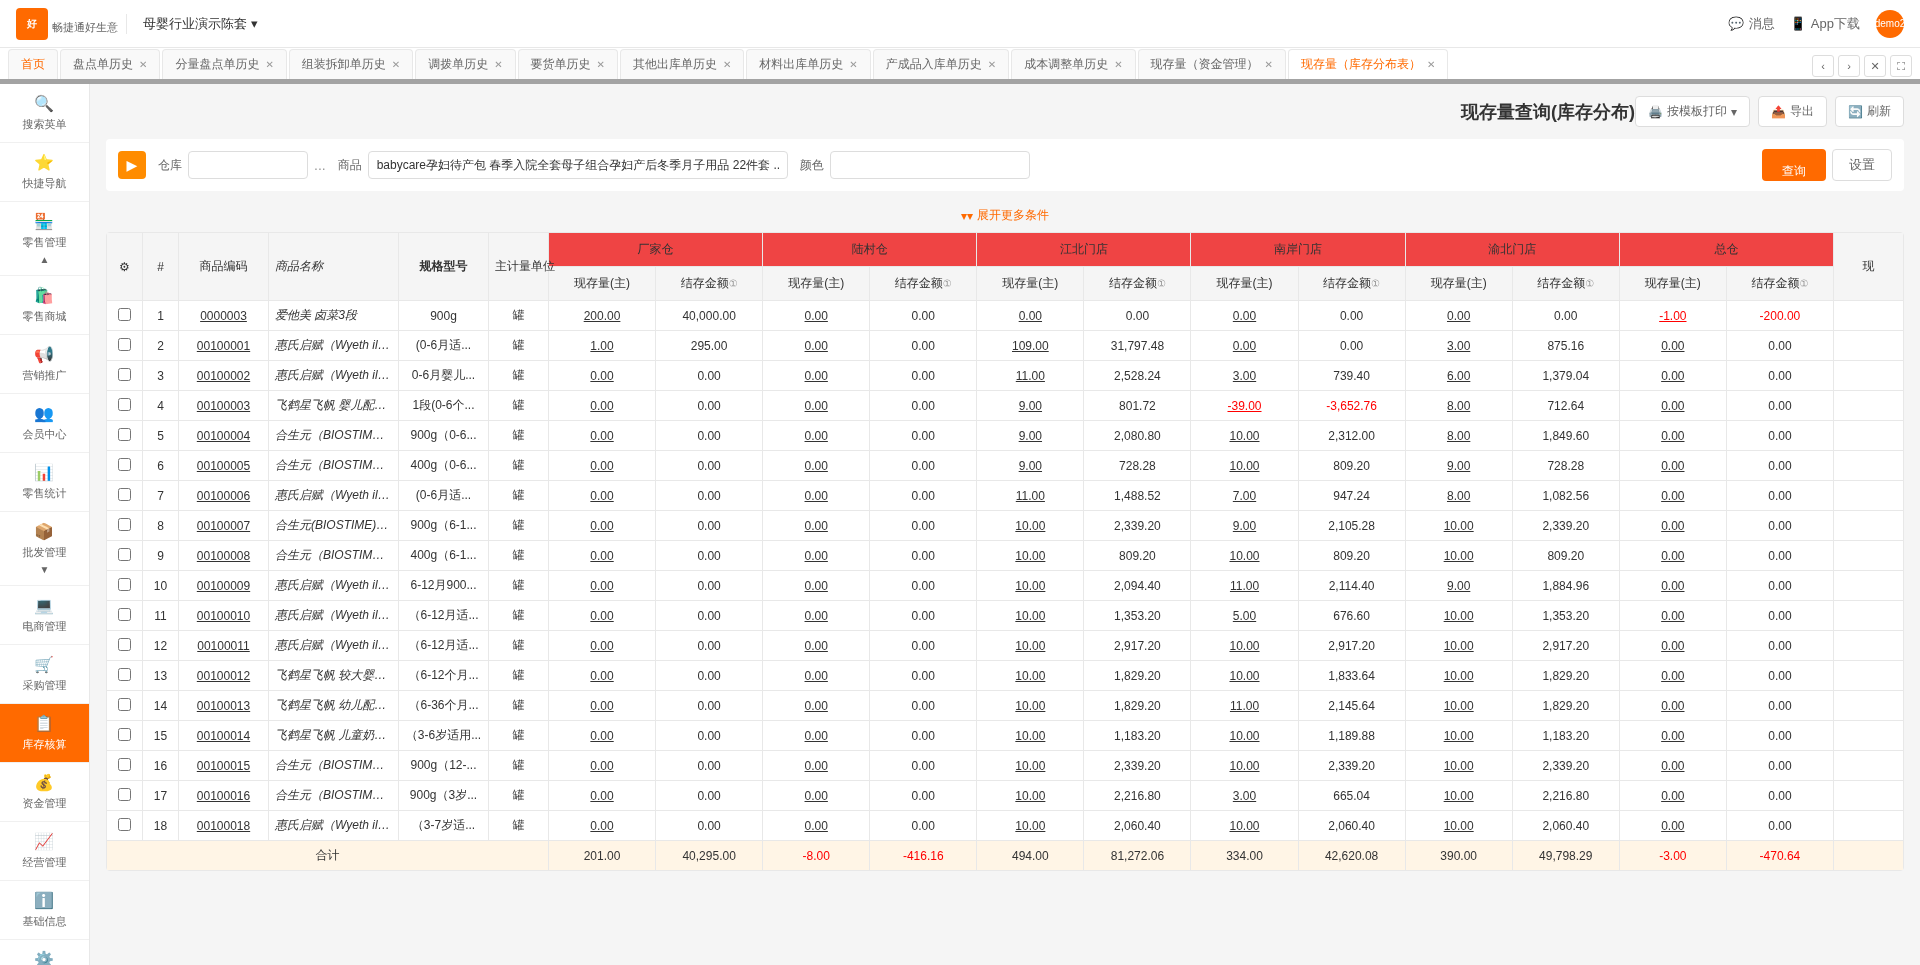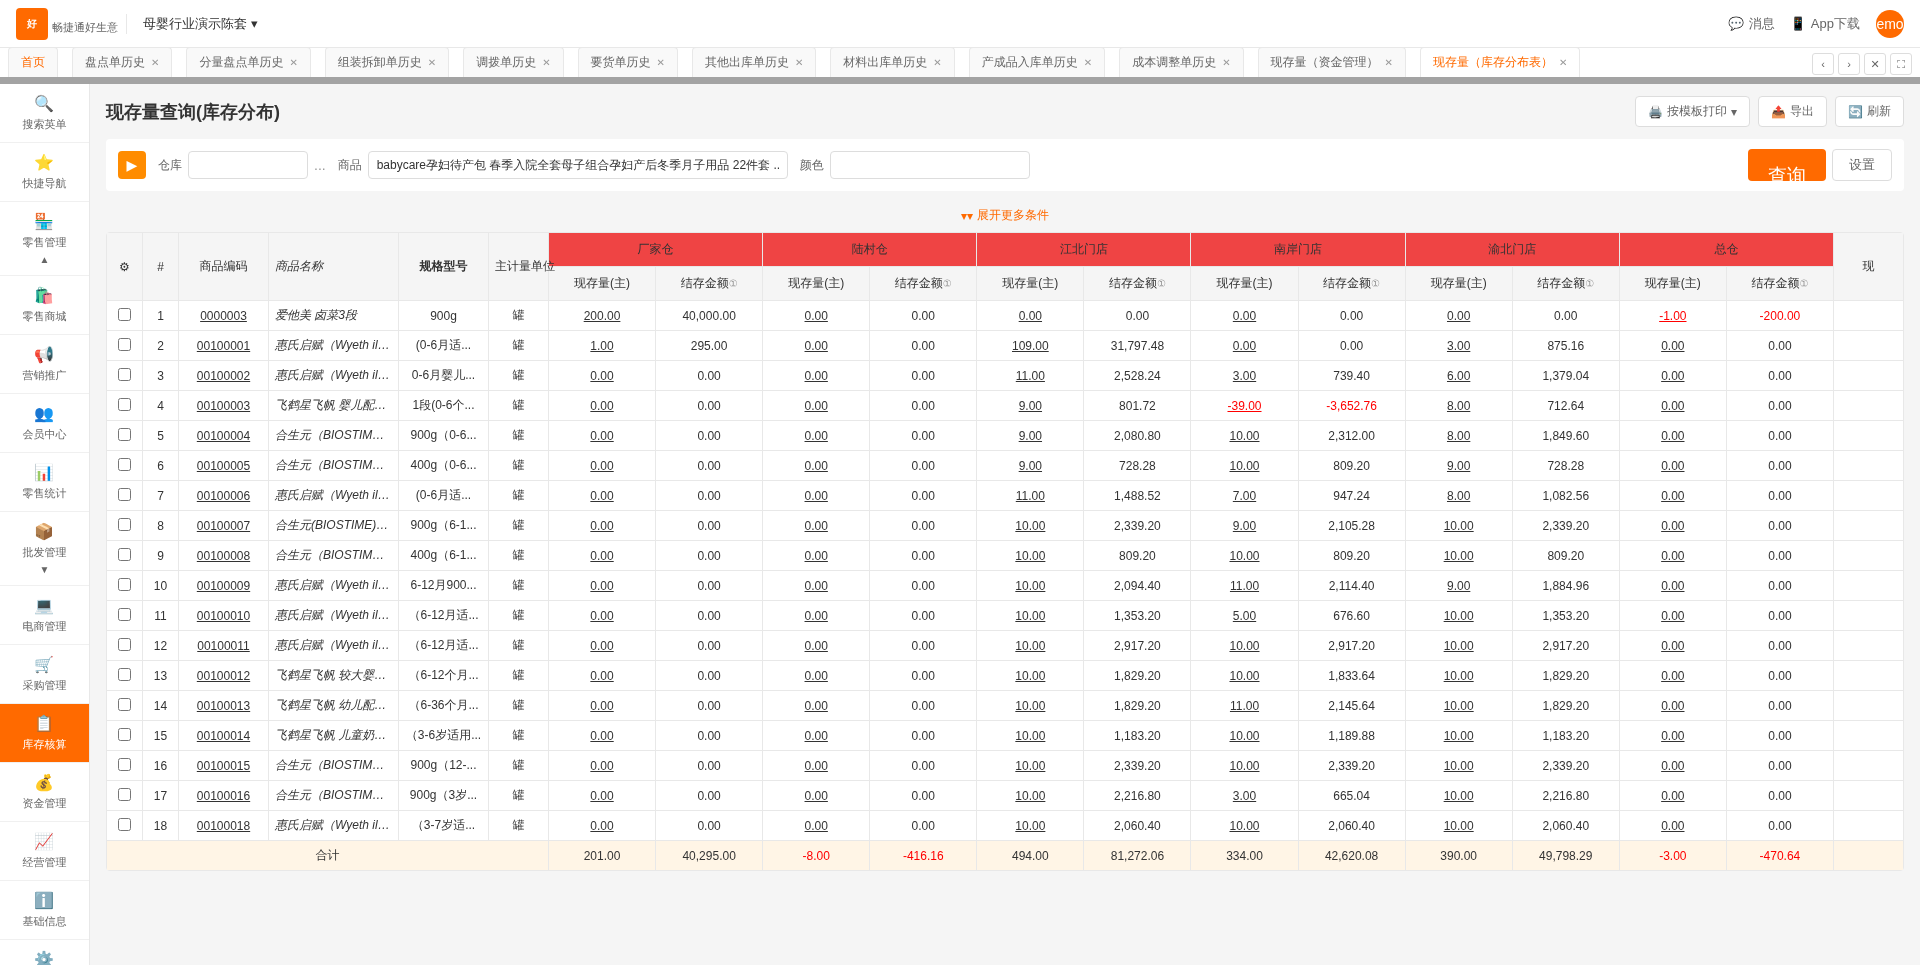--- a/index.html
+++ b/index.html
@@ -27,26 +27,25 @@
     .top-action { display: flex; align-items: center; gap: 4px; font-size: 13px; color: #666; cursor: pointer; }
     .user-avatar { width: 28px; height: 28px; border-radius: 50%; background: #ff6a00; display: flex; align-items: center; justify-content: center; color: #fff; font-size: 12px; cursor: pointer; }
     
     
     .nav-tabs {
       height: 36px;
       background: #fff;
       display: flex;
       align-items: flex-end;
       padding: 0 8px;
-      border-bottom: 7px solid #a3a3a3;
+      border-bottom: 5px solid #a3a3a3;
       position: fixed;
       top: 48px; left: 0; right: 0;
       z-index: 99;
       overflow: hidden;
-      gap: 12px;
     }
     .nav-tab {
       height: 30px;
       padding: 0 12px;
       display: flex;
       align-items: center;
       gap: 6px;
       font-size: 12px;
       color: #666;
       cursor: pointer;
@@ -94,21 +93,21 @@
       margin-top: 84px;
       padding: 12px 16px;
       min-height: calc(100vh - 84px);
       background: #f5f5f5;
     }
     
     
     .page-header {
       display: flex;
       align-items: center;
-      justify-content: space-between;
+      justify-content: flex-end;
       margin-bottom: 12px;
     }
     .page-title { font-size: 18px; font-weight: 600; color: #333; }
     .page-actions { display: flex; align-items: center; gap: 8px; }
     .btn-action {
       display: flex; align-items: center; gap: 4px;
       padding: 6px 12px; border: 1px solid #ddd; border-radius: 4px;
       background: #fff; font-size: 12px; color: #666; cursor: pointer;
     }
     
@@ -133,21 +132,21 @@
     .search-input-medium { width: 200px; }
     .search-input-sm { width: 120px; }
     .search-ellipsis { color: #999; font-size: 14px; cursor: pointer; }
     .expand-btn {
       display: flex; align-items: center; gap: 4px;
       color: #ff6a00; font-size: 12px; cursor: pointer;
       padding: 4px 8px;
     }
     .btn-orange {
       background: #ff6a00; color: #fff; border: none; border-radius: 4px;
-      padding: 14px 20px; font-size: 19px; cursor: pointer; height: 32px;
+      padding: 14px 20px; font-size: 12px; cursor: pointer; height: 32px;
     }
     .btn-white {
       background: #fff; color: #666; border: 1px solid #ddd; border-radius: 4px;
       padding: 6px 16px; font-size: 13px; cursor: pointer; height: 32px;
     }
     .btn-expand-arrow {
       width: 28px; height: 28px; background: #ff8c00; border-radius: 4px;
       display: flex; align-items: center; justify-content: center;
       color: #fff; cursor: pointer; font-size: 14px;
     }
@@ -228,21 +227,21 @@
   <div class="top-bar-right">
     <div class="top-action">
       <span>💬</span>
       <span>消息</span>
     </div>
     <div class="top-action">
       <span>📱</span>
       <span>App下载</span>
     </div>
     <div class="user-avatar">
-      <span style="font-size:14px">demo2</span>
+      <span style="font-size:10px">demo2</span>
     </div>
   </div>
 </div>
 
 <div class="nav-tabs">
   <div class="nav-tab home">
     <span>首页</span>
   </div>
   <div class="nav-tab">
     <span>盘点单历史</span>

